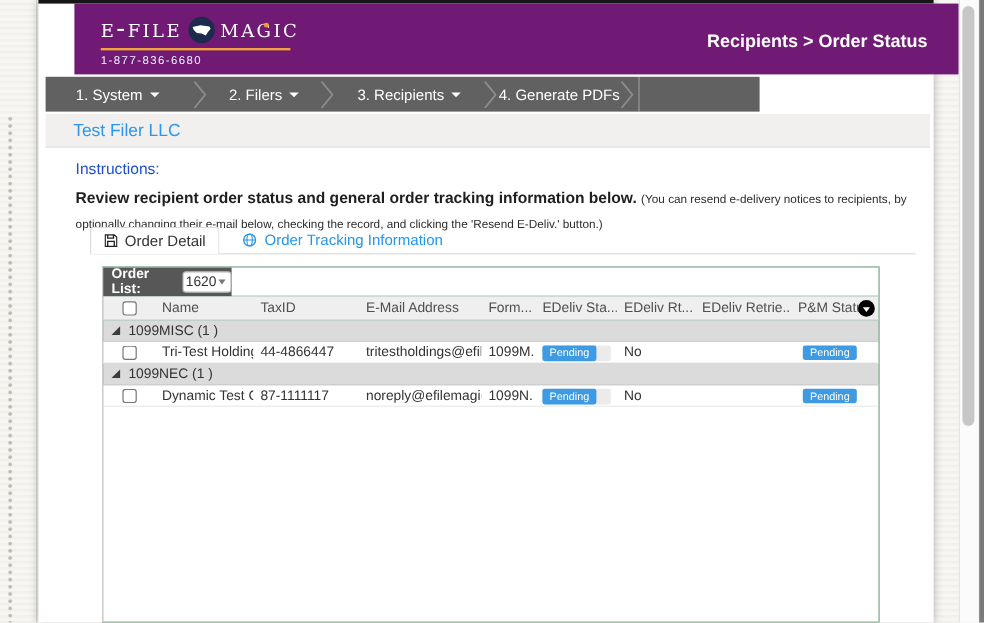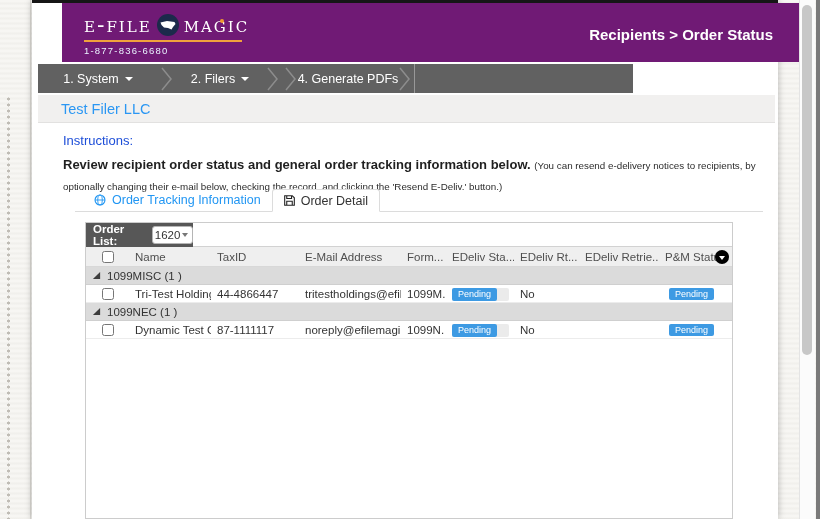--- a/index.html
+++ b/index.html
@@ -144,20 +144,24 @@
       </div>
       <div class="nav-item w2">
         <span>2. Filers</span>
         <span class="caret"></span>
       </div>
       <div class="nav-sep">
         <svg width="14" height="28" viewBox="0 0 14 28">
           <polyline points="2,3 11,14 2,25" fill="none" stroke="rgba(255,255,255,0.28)" stroke-width="1.5"></polyline>
           </svg>
       </div>
+      <div class="nav-item w3">
+        <span>3. Recipients</span>
+        <span class="caret"></span>
+      </div>
       <div class="nav-sep">
         <svg width="14" height="28" viewBox="0 0 14 28">
           <polyline points="2,3 11,14 2,25" fill="none" stroke="rgba(255,255,255,0.28)" stroke-width="1.5"></polyline>
           </svg>
       </div>
       <div class="nav-item w4">
         <span>4. Generate PDFs</span>
       </div>
       <div class="nav-sep">
         <svg width="14" height="28" viewBox="0 0 14 28">
@@ -170,37 +174,37 @@
     <div class="filer-bar">
       <span class="filer-name">Test Filer LLC</span>
     </div>
 
     <div class="instructions">
       <div class="instr-label">Instructions:</div>
       <p class="instr-para"><b>Review recipient order status and general order tracking information below.</b> <span class="instr-note">(You can resend e-delivery notices to recipients, by optionally changing their e-mail below, checking the record, and clicking the 'Resend E-Deliv.' button.)</span></p>
     </div>
 
     <div class="tabstrip">
+      <div class="tab active">
+        <span class="tab-icon">
+          <svg width="11" height="11" viewBox="0 0 16 16">
+            <path d="M1 1 h11 l3 3 v11 h-14 Z M4 1 v4 h7 v-4 M4 9 h8 v6 h-8 Z" fill="none" stroke="#222" stroke-width="1.6"></path>
+          </svg>
+        </span>
+        <span>Order Detail</span>
+      </div>
       <div class="tab inactive">
         <span class="tab-icon">
           <svg width="12" height="12" viewBox="0 0 16 16">
             <circle cx="8" cy="8" r="6.6" fill="none" stroke="#2196f3" stroke-width="1.5"></circle>
             <ellipse cx="8" cy="8" rx="3" ry="6.6" fill="none" stroke="#2196f3" stroke-width="1.2"></ellipse>
             <line x1="1.4" y1="8" x2="14.6" y2="8" stroke="#2196f3" stroke-width="1.2"></line>
           </svg>
         </span>
         <span>Order Tracking Information</span>
-      </div>
-      <div class="tab active">
-        <span class="tab-icon">
-          <svg width="11" height="11" viewBox="0 0 16 16">
-            <path d="M1 1 h11 l3 3 v11 h-14 Z M4 1 v4 h7 v-4 M4 9 h8 v6 h-8 Z" fill="none" stroke="#222" stroke-width="1.6"></path>
-          </svg>
-        </span>
-        <span>Order Detail</span>
       </div>
     </div>
 
     <div class="grid">
       <div class="grid-toolbar">
         <div class="orderlist-block">
           <span class="orderlist-label">Order List:</span>
           <div class="order-select">
             <span class="val">1620</span>
             <span class="sel-caret"></span>

